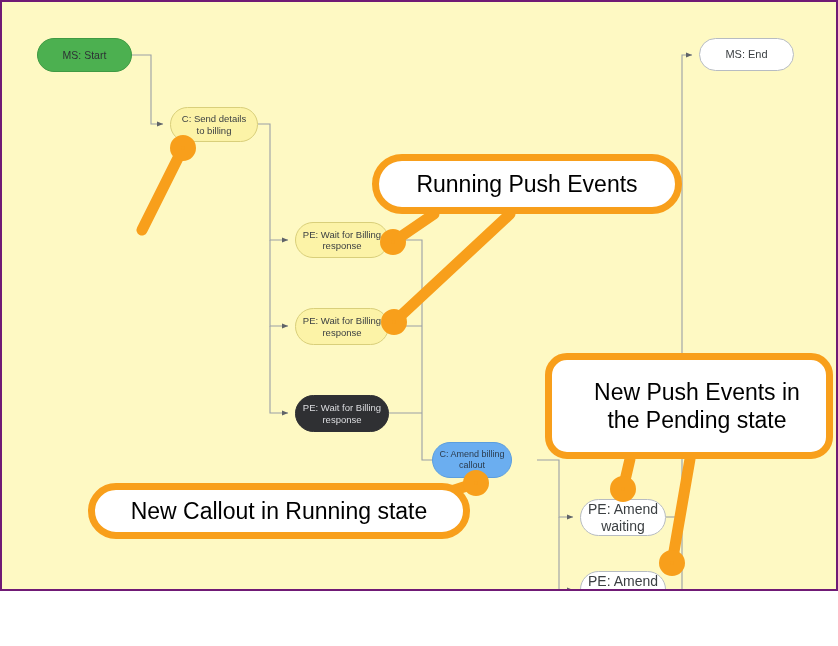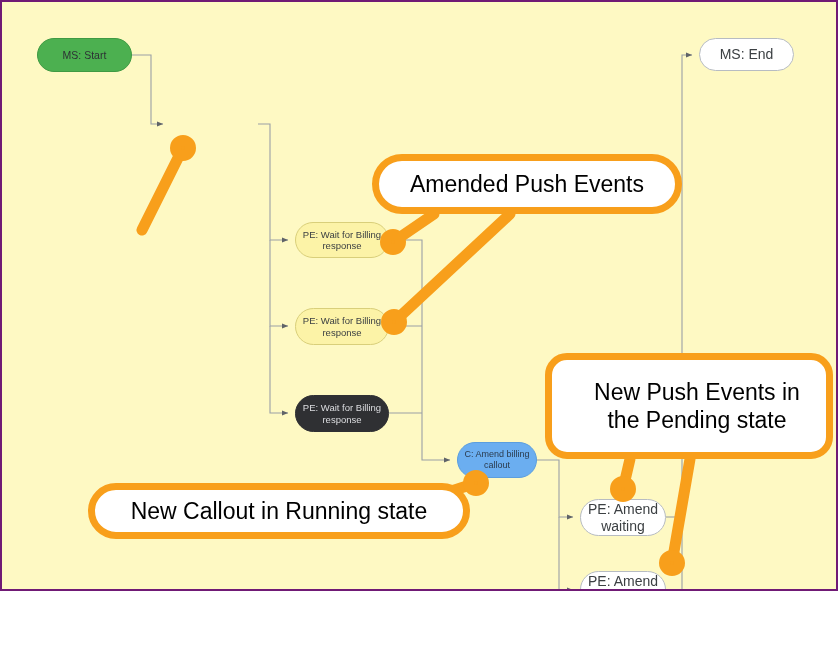--- a/index.html
+++ b/index.html
@@ -54,21 +54,21 @@
     border-color: #3f9a43;
     color: #2d3134;
     border-radius: 20px;
     font-size: 10.5px;
   }
   .n-end {
     background: #ffffff;
     border-color: #b7bcc2;
     color: #3c4043;
     border-radius: 20px;
-    font-size: 14px;
+    font-size: 11px;
   }
   .n-yellow {
     background: #FCF3A7;
     border-color: #d9cf7a;
     color: #3c4043;
     border-radius: 19px;
     font-size: 9.5px;
   }
   .n-dark {
     background: #2f3033;
@@ -167,45 +167,48 @@
 
       <line x1="382" y1="511" x2="474" y2="481"></line>
       <circle cx="474" cy="481" r="7.5"></circle>
     </g>
   </svg>
 
   <div id="node-layer">
       <div class="node n-start" style="left: 35px; top: 36px; width: 95px; height: 34px;">
         <span class="node-label">MS: Start</span>
       </div>
+      <div class="node n-yellow" style="left: 168px; top: 105px; width: 88px; height: 35px;">
+        <span class="node-label">C: Send details<br>to billing</span>
+      </div>
       <div class="node n-yellow" style="left: 293px; top: 220px; width: 94px; height: 36px;">
         <span class="node-label">PE: Wait for Billing<br>response</span>
       </div>
       <div class="node n-yellow" style="left: 293px; top: 306px; width: 94px; height: 37px;">
         <span class="node-label">PE: Wait for Billing<br>response</span>
       </div>
       <div class="node n-dark" style="left: 293px; top: 393px; width: 94px; height: 37px;">
         <span class="node-label">PE: Wait for Billing<br>response</span>
       </div>
-      <div class="node n-blue" style="left: 455px; top: 440px; width: 80px; height: 36px;">
+      <div class="node n-blue" style="left: 430px; top: 440px; width: 80px; height: 36px;">
         <span class="node-label">C: Amend billing<br>callout</span>
       </div>
       <div class="node n-white" style="left: 578px; top: 497px; width: 86px; height: 37px;">
         <span class="node-label">PE: Amend<br>waiting</span>
       </div>
       <div class="node n-white" style="left: 578px; top: 569px; width: 86px; height: 37px;">
         <span class="node-label">PE: Amend<br>waiting</span>
       </div>
       <div class="node n-end" style="left: 697px; top: 36px; width: 95px; height: 33px;">
         <span class="node-label">MS: End</span>
       </div>
     </div>
   <div id="callout-layer">
       <div class="callout" style="left: 370px; top: 152px; width: 310px; height: 60px;">
-        <span class="callout-text">Amended Push Events</span>
+        <span class="callout-text">Running Push Events</span>
       </div>
       <div class="callout two-line" style="left: 543px; top: 351px; width: 288px; height: 106px;">
         <span class="callout-text">New Push Events in<br>the Pending state</span>
       </div>
       <div class="callout" style="left: 86px; top: 481px; width: 382px; height: 56px;">
         <span class="callout-text">New Callout in Running state</span>
       </div>
     </div>
 
 </div>

